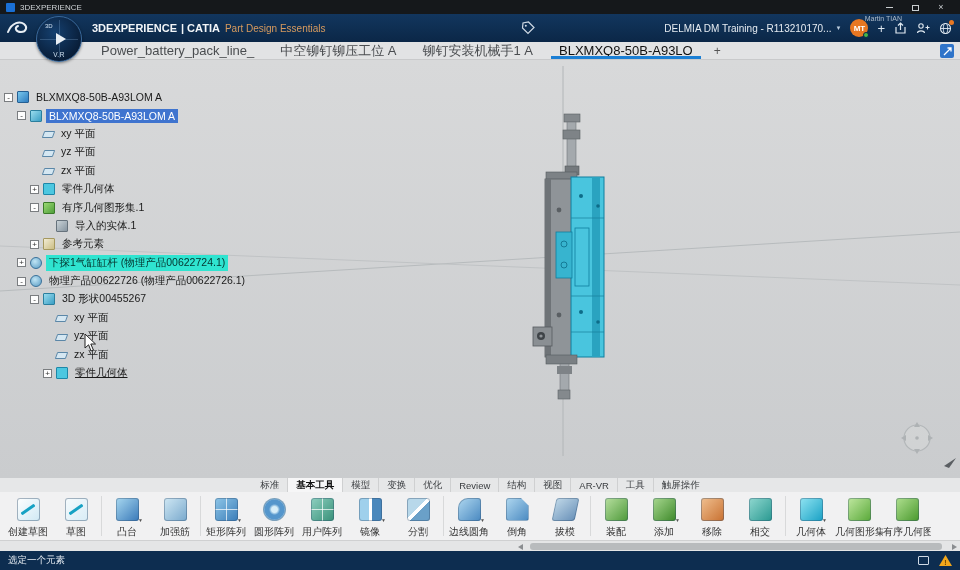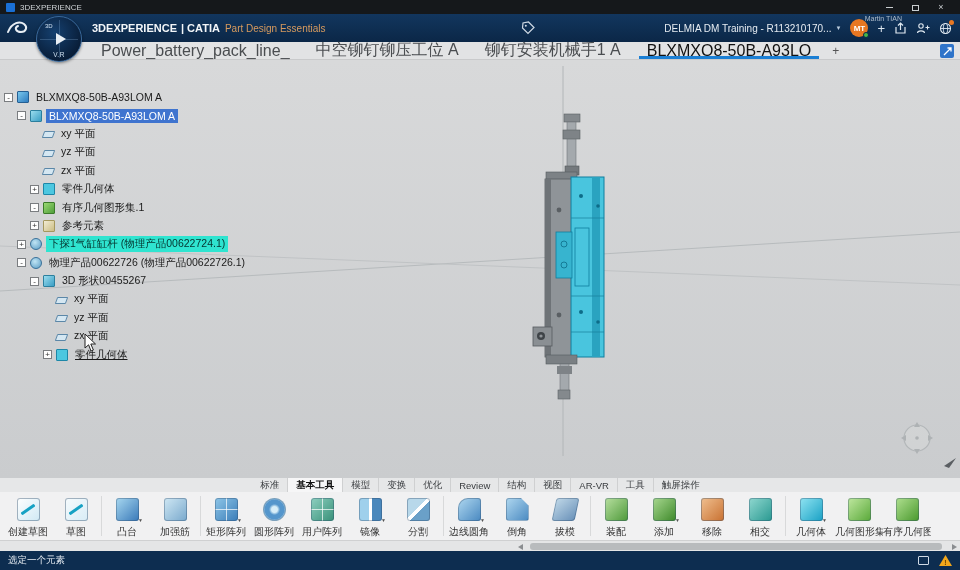--- a/index.html
+++ b/index.html
@@ -36,21 +36,21 @@
   .collab{display:flex;align-items:center;gap:4px;font-size:10px;color:#e6ecf2;white-space:nowrap;cursor:default}
   .caret{font-size:6px;color:#bcd}
   .avatar{position:relative;width:18px;height:18px;border-radius:50%;background:#e87722;color:#fff;font-size:8px;font-weight:bold;display:flex;align-items:center;justify-content:center}
   .avatar .dot{position:absolute;right:-1px;bottom:-1px;width:6px;height:6px;border-radius:50%;background:#46b84a;border:1px solid #0b2747}
   .hicon{color:#dfe8f0;font-size:13px;line-height:1;display:flex;align-items:center;position:relative}
   .globe .badge{position:absolute;right:-2px;top:-2px;width:5px;height:5px;border-radius:50%;background:#e87722}
 
   
   .tabbar{height:18px;background:#e2e3e4;border-bottom:1px solid #c9cacb;display:flex;align-items:stretch;padding-left:88px;position:relative;flex:0 0 auto}
   #tabs-holder{display:contents}
-  .tab{display:flex;align-items:center;padding:0 13px;font-size:16px;color:#4a4d50;position:relative;white-space:nowrap;cursor:default}
+  .tab{display:flex;align-items:center;padding:0 13px;font-size:13px;color:#4a4d50;position:relative;white-space:nowrap;cursor:default}
   .tab.active .tab-label{color:#111;font-weight:normal}
   .tab.active::after{content:"";position:absolute;left:5px;right:5px;bottom:0;height:3px;background:#1b7fd4}
   .tab-add{display:flex;align-items:center;padding:0 8px;font-size:12px;color:#555;cursor:default}
   .vp-expand{position:absolute;right:6px;top:2px;width:14px;height:14px;background:#2f74c9;border-radius:2px;display:flex;align-items:center;justify-content:center}
 
   
   .main{position:relative;height:418px;background:linear-gradient(#d8d9da,#caccce);flex:0 0 auto;overflow:hidden}
   .scene{position:absolute;left:0;top:0}
   .tree{position:absolute;left:4px;top:28px;z-index:10}
   .tree-row{height:18.4px;display:flex;align-items:center;white-space:nowrap}
@@ -295,20 +295,26 @@
     <span class="ticon ti-body"></span>
     <span class="tlabel">零件几何体</span>
   </div>
         <div class="tree-row">
     <span class="indent" style="width: 26px;"></span>
     <span class="expander">-</span>
     <span class="ticon ti-ogs"></span>
     <span class="tlabel">有序几何图形集.1</span>
   </div>
         <div class="tree-row">
+    <span class="indent" style="width: 39px;"></span>
+    <span class="expander" style="visibility: hidden;"></span>
+    <span class="ticon ti-solid"></span>
+    <span class="tlabel">导入的实体.1</span>
+  </div>
+        <div class="tree-row">
     <span class="indent" style="width: 26px;"></span>
     <span class="expander">+</span>
     <span class="ticon ti-ref"></span>
     <span class="tlabel">参考元素</span>
   </div>
         <div class="tree-row">
     <span class="indent" style="width: 13px;"></span>
     <span class="expander">+</span>
     <span class="ticon ti-part"></span>
     <span class="tlabel prehighlight">下探1气缸缸杆 (物理产品00622724.1)</span>

